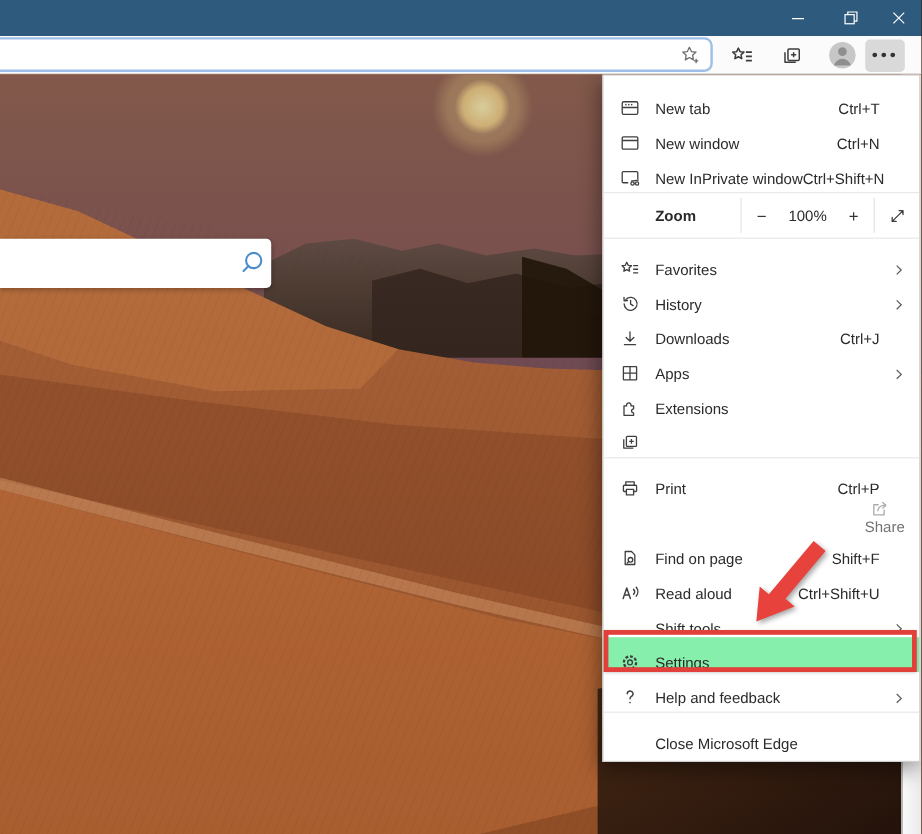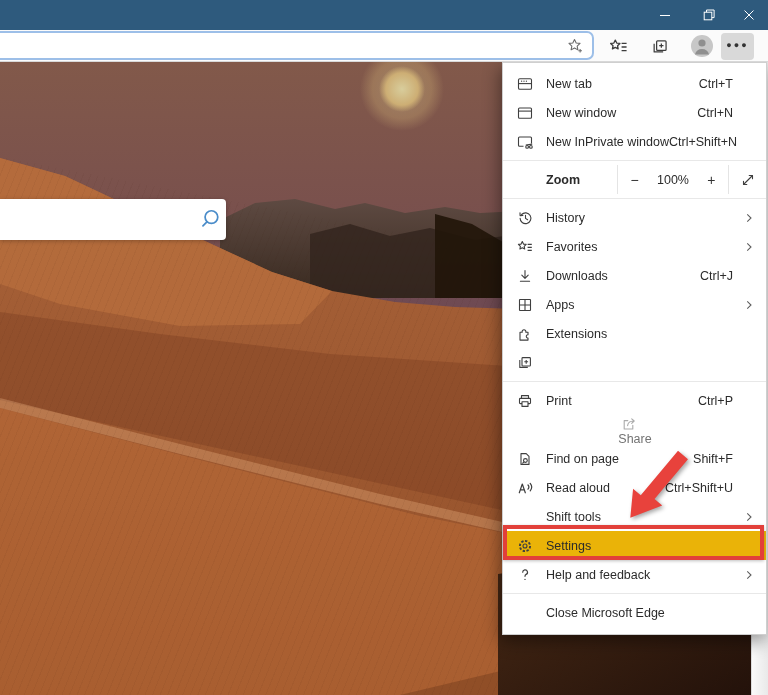--- a/index.html
+++ b/index.html
@@ -34,27 +34,27 @@
   
   .searchbox{position:absolute;left:0;top:137px;width:226px;height:41px;background:#fff;
              border-radius:0 4px 4px 0;box-shadow:0 1px 4px rgba(0,0,0,.25);display:flex;align-items:center;z-index:8;}
   .searchbox input{flex:1;border:none;outline:none;background:transparent;font:14px "Liberation Sans",sans-serif;padding-left:14px;color:#333;}
   .searchbox .mag{flex:none;margin-right:12px;display:flex;}
 
   
   .menu{position:absolute;left:502px;top:0;width:265px;height:573px;background:#fff;z-index:20;
         border:1px solid #cfcfcf;box-shadow:-2px 6px 16px rgba(0,0,0,.42);padding-top:6px;
         font-size:12.5px;color:#2b2b2b;}
-  .mi{height:29px;display:flex;align-items:center;padding:0 12px 0 13px;white-space:nowrap;}
+  .mi{height:29px;display:flex;align-items:flex-end;padding:0 12px 0 13px;white-space:nowrap;}
   .mi .ic{width:17px;height:17px;margin-right:13px;flex:none;display:flex;align-items:center;justify-content:center;}
   .mi .lbl{flex:1;}
   .mi .sc{margin-right:21px;}
   .mi .chev{flex:none;display:flex;margin-right:-2px;}
   .mi.disabled{color:#737373;flex-direction:column;}
-  .mi.selected{background:#eab308;}
+  .mi.selected{background:#86efac;}
   .sep{height:1px;background:#e8e8e8;margin:4px 0;}
   .zoomrow{height:29px;display:flex;align-items:stretch;}
   .z-label{width:114px;display:flex;align-items:center;padding-left:43px;font-weight:bold;}
   .z-ctl{width:112px;border-left:1px solid #e4e4e4;border-right:1px solid #e4e4e4;
          display:flex;align-items:center;justify-content:space-around;}
   .z-ctl .pm{font-size:14px;color:#333;width:22px;text-align:center;}
   .z-fs{flex:1;display:flex;align-items:center;justify-content:center;}
 
   
   .redbox{position:absolute;left:0;top:462px;width:261px;height:35px;border:4px solid #e2403a;
@@ -226,42 +226,42 @@
         <svg width="16" height="16" viewBox="0 0 16 16" fill="none" stroke="#3f3f3f" stroke-width="1.1" stroke-linecap="round">
           <path d="M3.5,12.5 L12.5,3.5 M12.5,3.5 H9.2 M12.5,3.5 V6.8 M3.5,12.5 H6.8 M3.5,12.5 V9.2"></path>
         </svg>
       </span>
     </div>
 
     <div class="sep"></div>
 
     <div class="mi">
       <span class="ic">
+        <svg width="16" height="16" viewBox="0 0 16 16" fill="none" stroke="#3f3f3f" stroke-width="1.1" stroke-linejoin="round">
+          <path d="M5.3,2.6 l1.2,2.5 2.7,0.3 -2,1.9 0.5,2.7 -2.4,-1.3 -2.4,1.3 0.5,-2.7 -2,-1.9 2.7,-0.3 z"></path>
+          <path d="M10.6,5.4h4.2 M10.6,8.4h4.2 M10.6,11.4h4.2"></path>
+        </svg>
+        </span>
+      <span class="lbl">Favorites</span>
+      <span class="chev">
+        <svg width="14" height="14" viewBox="0 0 16 16" fill="none" stroke="#5c5c5c" stroke-width="1.2">
+            <path d="M6,3.8 L10.3,8 6,12.2"></path>
+          </svg>
+        </span>
+    </div>
+
+    <div class="mi">
+      <span class="ic">
         <svg width="16" height="16" viewBox="0 0 16 16" fill="none" stroke="#3f3f3f" stroke-width="1.1" stroke-linecap="round" stroke-linejoin="round">
           <path d="M3.1,8.2 a5.4,5.4 0 1 0 1.5,-3.7"></path>
             <path d="M3,2.8 L3.1,5.6 5.9,5.4"></path>
             <path d="M8.5,5.3 V8.4 L10.6,9.7"></path>
         </svg>
         </span>
       <span class="lbl">History</span>
-      <span class="chev">
-        <svg width="14" height="14" viewBox="0 0 16 16" fill="none" stroke="#5c5c5c" stroke-width="1.2">
-            <path d="M6,3.8 L10.3,8 6,12.2"></path>
-          </svg>
-        </span>
-    </div>
-
-    <div class="mi">
-      <span class="ic">
-        <svg width="16" height="16" viewBox="0 0 16 16" fill="none" stroke="#3f3f3f" stroke-width="1.1" stroke-linejoin="round">
-          <path d="M5.3,2.6 l1.2,2.5 2.7,0.3 -2,1.9 0.5,2.7 -2.4,-1.3 -2.4,1.3 0.5,-2.7 -2,-1.9 2.7,-0.3 z"></path>
-          <path d="M10.6,5.4h4.2 M10.6,8.4h4.2 M10.6,11.4h4.2"></path>
-        </svg>
-        </span>
-      <span class="lbl">Favorites</span>
       <span class="chev">
         <svg width="14" height="14" viewBox="0 0 16 16" fill="none" stroke="#5c5c5c" stroke-width="1.2">
             <path d="M6,3.8 L10.3,8 6,12.2"></path>
           </svg>
         </span>
     </div>
 
     <div class="mi">
       <span class="ic">
         <svg width="16" height="16" viewBox="0 0 16 16" fill="none" stroke="#3f3f3f" stroke-width="1.1" stroke-linecap="round" stroke-linejoin="round">

